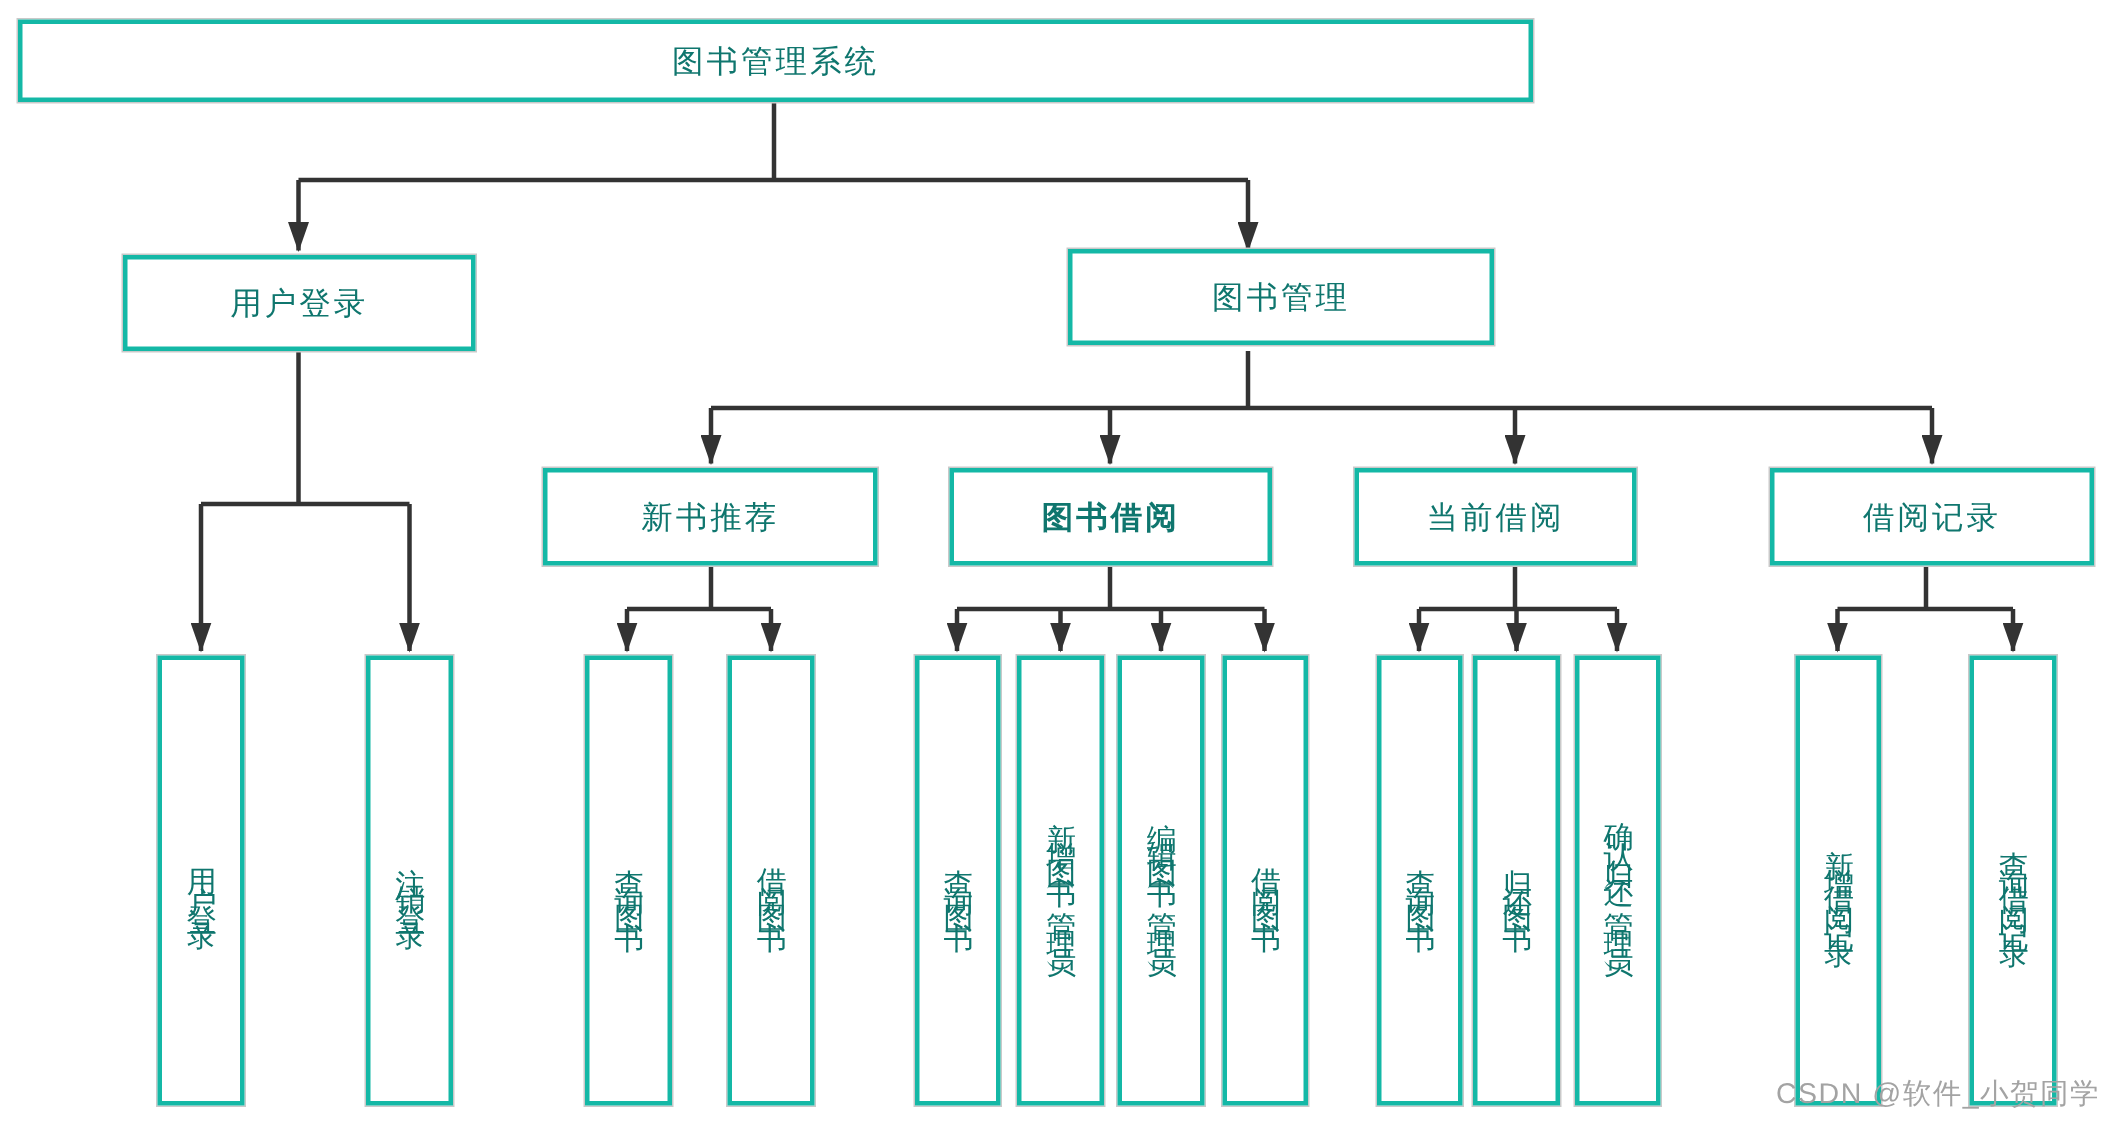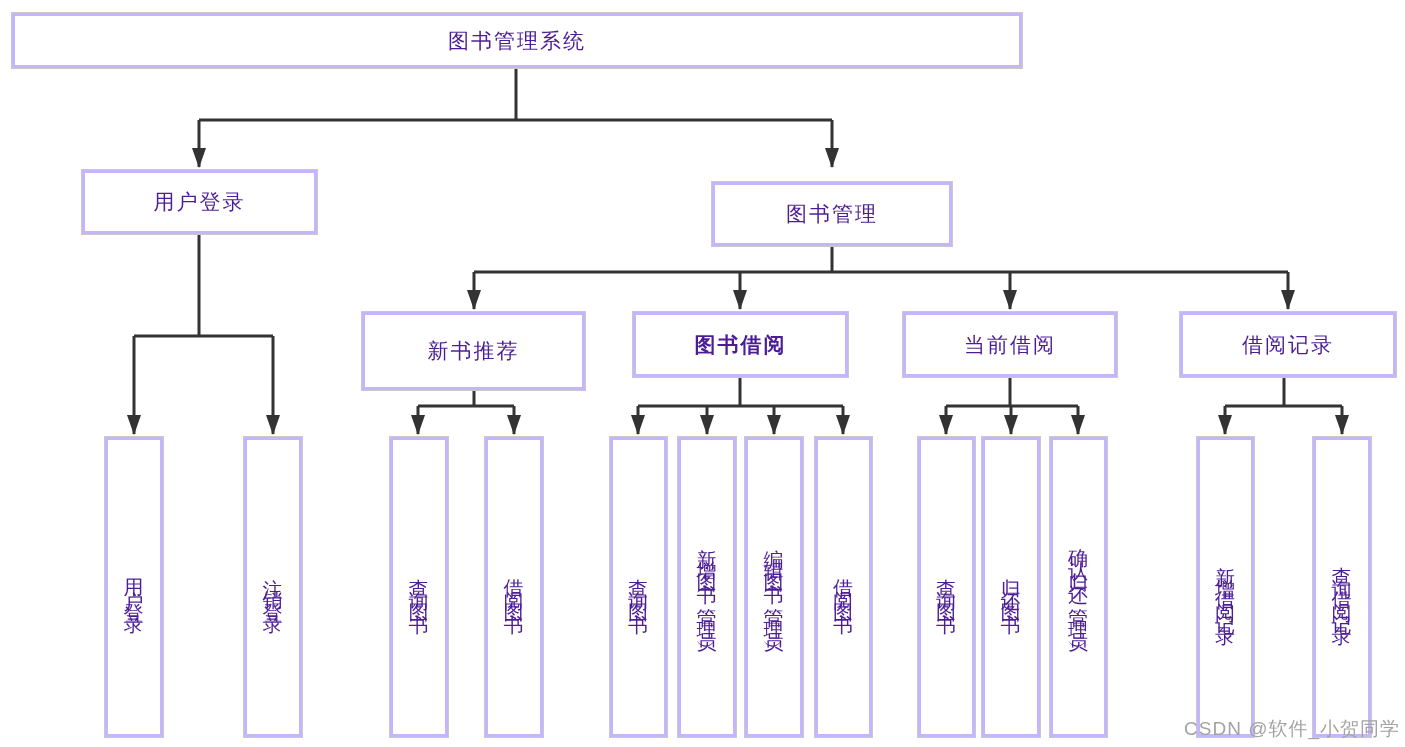--- a/index.html
+++ b/index.html
@@ -12,26 +12,26 @@
     overflow: hidden;
   }
   .connectors {
     position: absolute;
     left: 0; top: 0;
     width: 1405px; height: 747px;
   }
   .node {
     position: absolute;
     box-sizing: border-box;
-    border: 3px solid #c4b5fd;
+    border: 3px solid #14b8a6;
     background: #ffffff;
     display: flex;
     align-items: center;
     justify-content: center;
-    color: #4c1d95;
+    color: #0f766e;
     box-shadow: 0 0 0 1px #c9c9c9;
   }
   .node.h { font-size: 21px; letter-spacing: 2px; white-space: nowrap; }
   .vtext {
     writing-mode: vertical-rl;
     text-orientation: mixed;
     font-size: 20px;
     letter-spacing: 12px;
     line-height: 1;
     white-space: nowrap;
@@ -102,31 +102,31 @@
     </g>
   </svg>
 
   <div class="node h" style="left:12px; top:13px; width:1010px; height:55px;">
     <span>图书管理系统</span>
   </div>
 
   <div class="node h" style="left:82px; top:170px; width:235px; height:64px;">
     <span>用户登录</span>
   </div>
-  <div class="node h" style="left:712px; top:182px; width:240px; height:64px;">
+  <div class="node h" style="left:712px; top:166px; width:284px; height:64px;">
     <span>图书管理</span>
   </div>
 
-  <div class="node h" style="left:362px; top:312px; width:223px; height:78px;">
+  <div class="node h" style="left:362px; top:312px; width:223px; height:65px;">
     <span>新书推荐</span>
   </div>
   <div class="node h" style="left:633px; top:312px; width:215px; height:65px;font-weight:bold;">
     <span>图书借阅</span>
   </div>
-  <div class="node h" style="left:903px; top:312px; width:214px; height:65px;">
+  <div class="node h" style="left:903px; top:312px; width:188px; height:65px;">
     <span>当前借阅</span>
   </div>
   <div class="node h" style="left:1180px; top:312px; width:216px; height:65px;">
     <span>借阅记录</span>
   </div>
 
   <div class="node" style="left:105px; top:437px; width:58px; height:300px;">
     <span class="vtext">用户登录</span>
   </div>
   <div class="node" style="left:244px; top:437px; width:58px; height:300px;">

